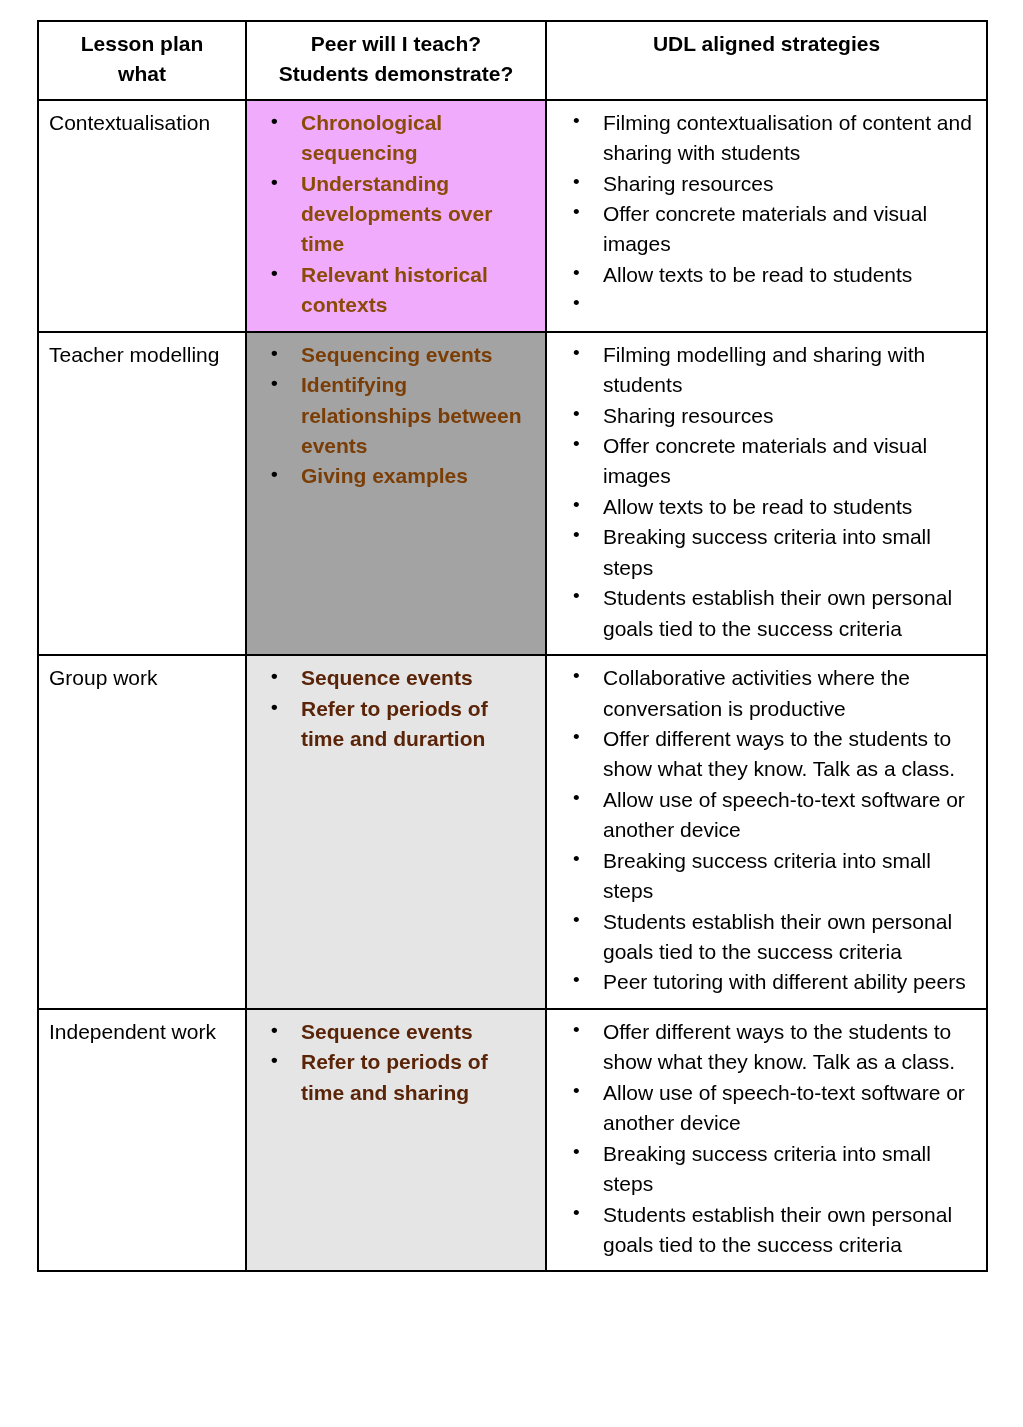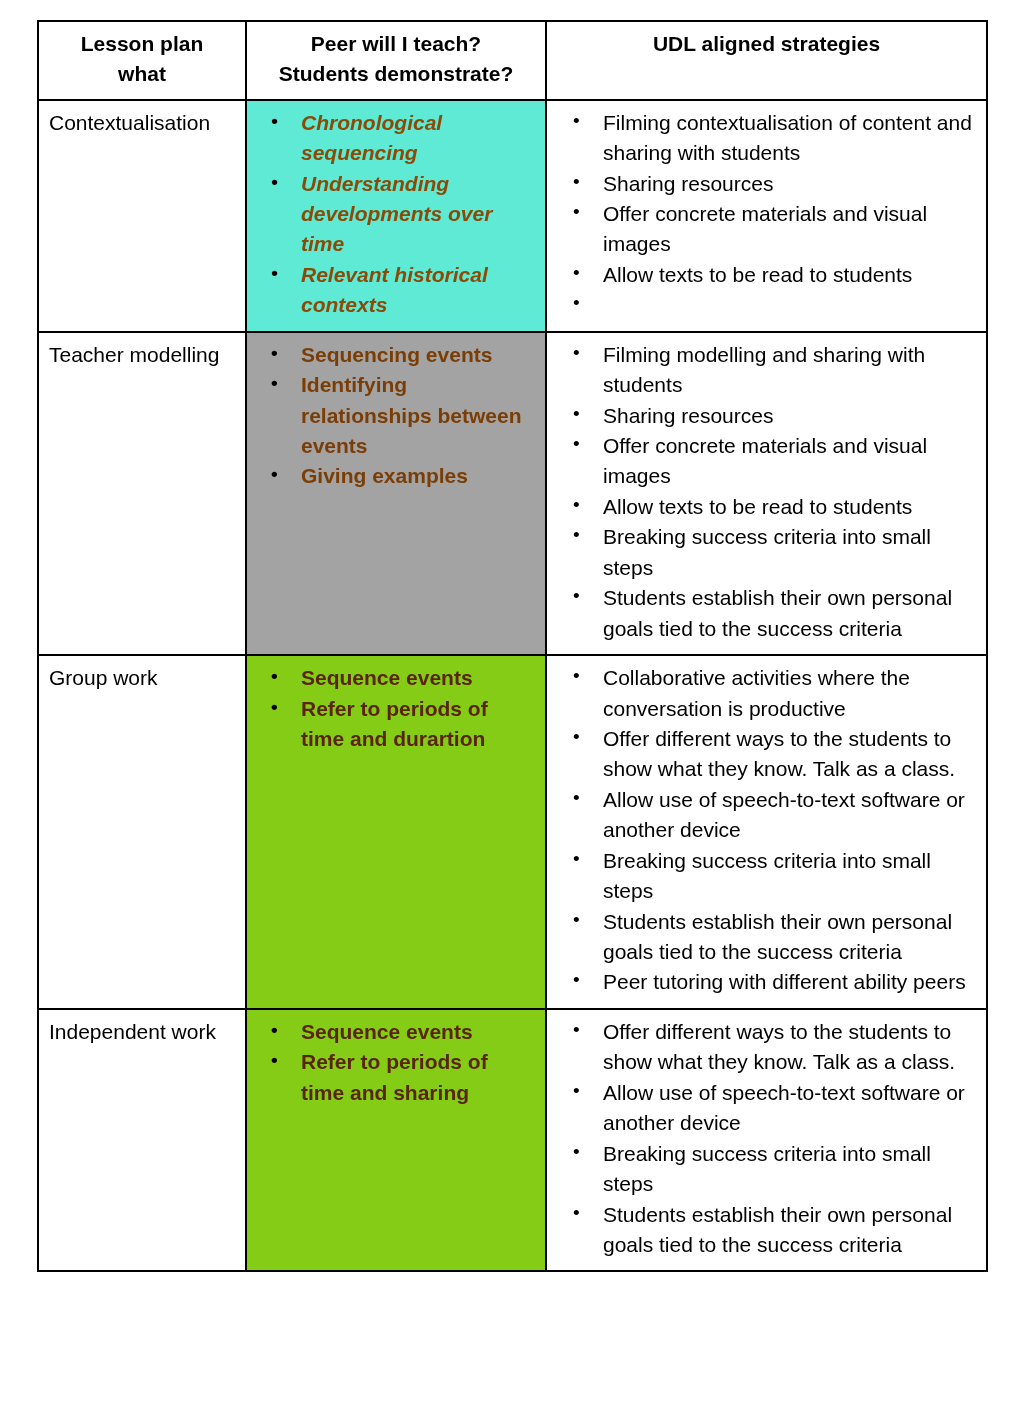--- a/index.html
+++ b/index.html
@@ -78,25 +78,25 @@
   ul.bullets.udl li {
     padding-left: 46px;
     margin-bottom: 0px;
   }
   ul.bullets.udl li::before {
     left: 16px;
   }
   li.empty-bullet { min-height: 26px; }
 
   
-  .fill-yellow { background: #5eead4; font-style: italic; }
+  .fill-yellow { background: #f0abfc; }
   .fill-yellow .teach-text { color: #8a4b08; }
   .fill-orange { background: #a3a3a3; }
   .fill-orange .teach-text { color: #7a3d06; }
-  .fill-darkorange { background: #84cc16; }
+  .fill-darkorange { background: #e5e5e5; }
   .fill-darkorange .teach-text { color: #5a2408; }
 
   .teach-text { font-weight: 600; }
   .fill-yellow ul.bullets li::before,
   .fill-orange ul.bullets li::before,
   .fill-darkorange ul.bullets li::before { color: #000; }
 </style>
 </head>
 <body>
 

